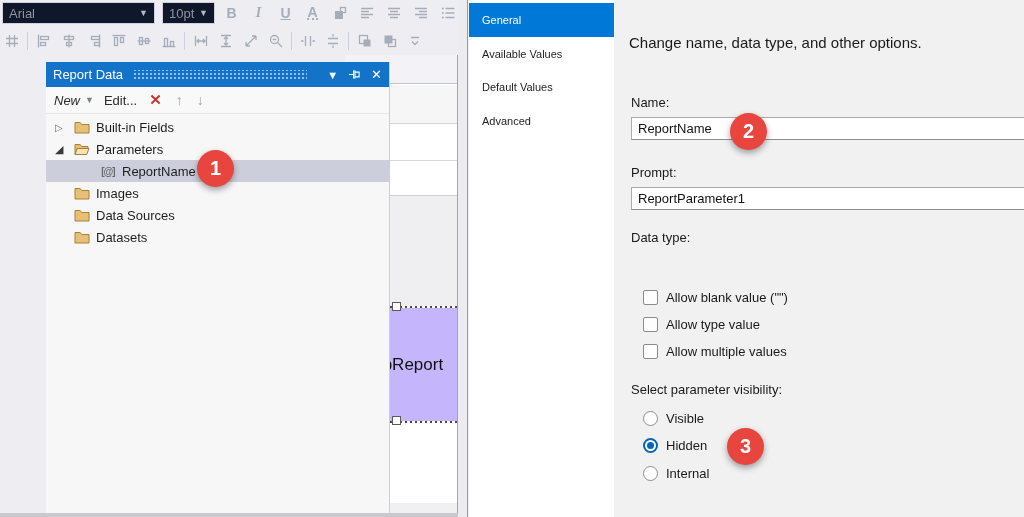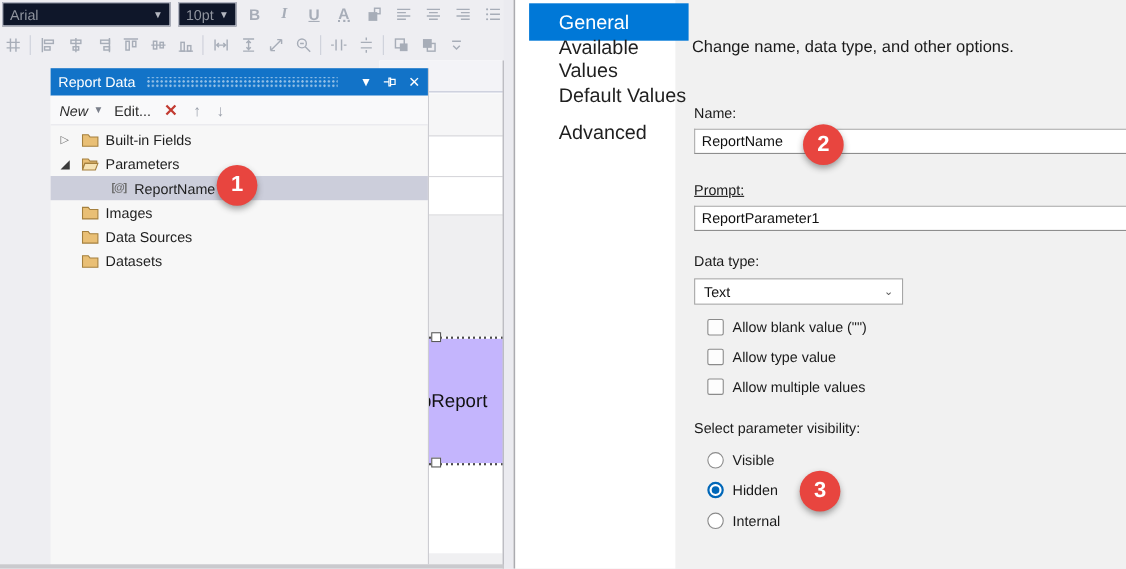--- a/index.html
+++ b/index.html
@@ -68,22 +68,22 @@
   .subreport { position:absolute; left:3px; top:253px; width:109px; height:113px; background:#c4b5fd;
                display:flex; align-items:center; justify-content:center; font-size:17px; color:#111; }
   .handle { position:absolute; width:9px; height:9px; background:#fff; border:1px solid #5a5a5a; }
   .surface-edge { position:absolute; left:457px; top:55px; width:1px; height:462px; background:#a4a4aa; z-index:2; }
   .gap-strip { position:absolute; left:458px; top:0; width:9px; height:517px; background:#ebebf0; z-index:2; }
 
   
   .dialog { position:absolute; left:467px; top:0; width:557px; height:517px; z-index:10;
             border-left:1px solid #9a9aa0; background:#f1f1f1; }
   .dlg-side { position:absolute; left:1px; top:0; width:145px; height:517px; background:#fff; }
-  .dlg-tab { position:absolute; left:12px; width:145px; height:34px; display:flex; align-items:center;
-             padding-left:27px; font-size:18px; color:#1f1f1f; }
+  .dlg-tab { position:absolute; left:0; width:145px; height:34px; display:flex; align-items:center;
+             padding-left:13px; font-size:11px; color:#1f1f1f; }
   .dlg-tab.sel { background:#0078d7; color:#fff; }
   .dlg-main { position:absolute; left:146px; top:0; width:411px; height:517px; }
   .dlg-heading { position:absolute; left:15px; top:34px; font-size:15px; color:#1a1a1a; }
   .f-label { position:absolute; left:17px; font-size:13px; color:#1a1a1a; }
   .f-input { position:absolute; left:17px; width:394px; height:23px; background:#fff;
              border:1px solid #ababab; border-bottom-color:#8e8e8e; font-size:13px; color:#111;
              padding:0 6px; font-family:"Liberation Sans", sans-serif; }
   .dropdown { position:absolute; left:17px; top:253px; width:190px; height:24px; background:#fff;
               border:1px solid #a6a6a6; display:flex; align-items:center; padding:0 8px; font-size:13px; color:#111; }
   .dropdown .chev { margin-left:auto; color:#5a5a5a; font-size:10px; }
@@ -365,28 +365,24 @@
       <div class="dlg-tab" style="top: 36.5px;">Available Values</div>
       <div class="dlg-tab" style="top: 70px;">Default Values</div>
       <div class="dlg-tab" style="top: 103.5px;">Advanced</div>
     </div>
   <div class="dlg-main">
     <div class="dlg-heading">Change name, data type, and other options.</div>
 
     <div class="f-label" style="top:95px;">Name:</div>
     <input class="f-input" style="top: 117px;" value="ReportName">
 
-    <div class="f-label" style="top:165px;text-decoration:underline;">Prompt:</div>
+    <div class="f-label" style="top:165px;">Prompt:</div>
     <input class="f-input" style="top: 187px;" value="ReportParameter1">
 
     <div class="f-label" style="top:230px;">Data type:</div>
-    <div class="dropdown">
-      <span>Text</span>
-      <span class="chev">⌄</span>
-    </div>
 
     <div id="chk-rows">
         <div class="chk-row" style="top: 287px;">
           <span class="chk-box"></span>
           <span>Allow blank value ("")</span>
         </div>
         <div class="chk-row" style="top: 314px;">
           <span class="chk-box"></span>
           <span>Allow type value</span>
         </div>

